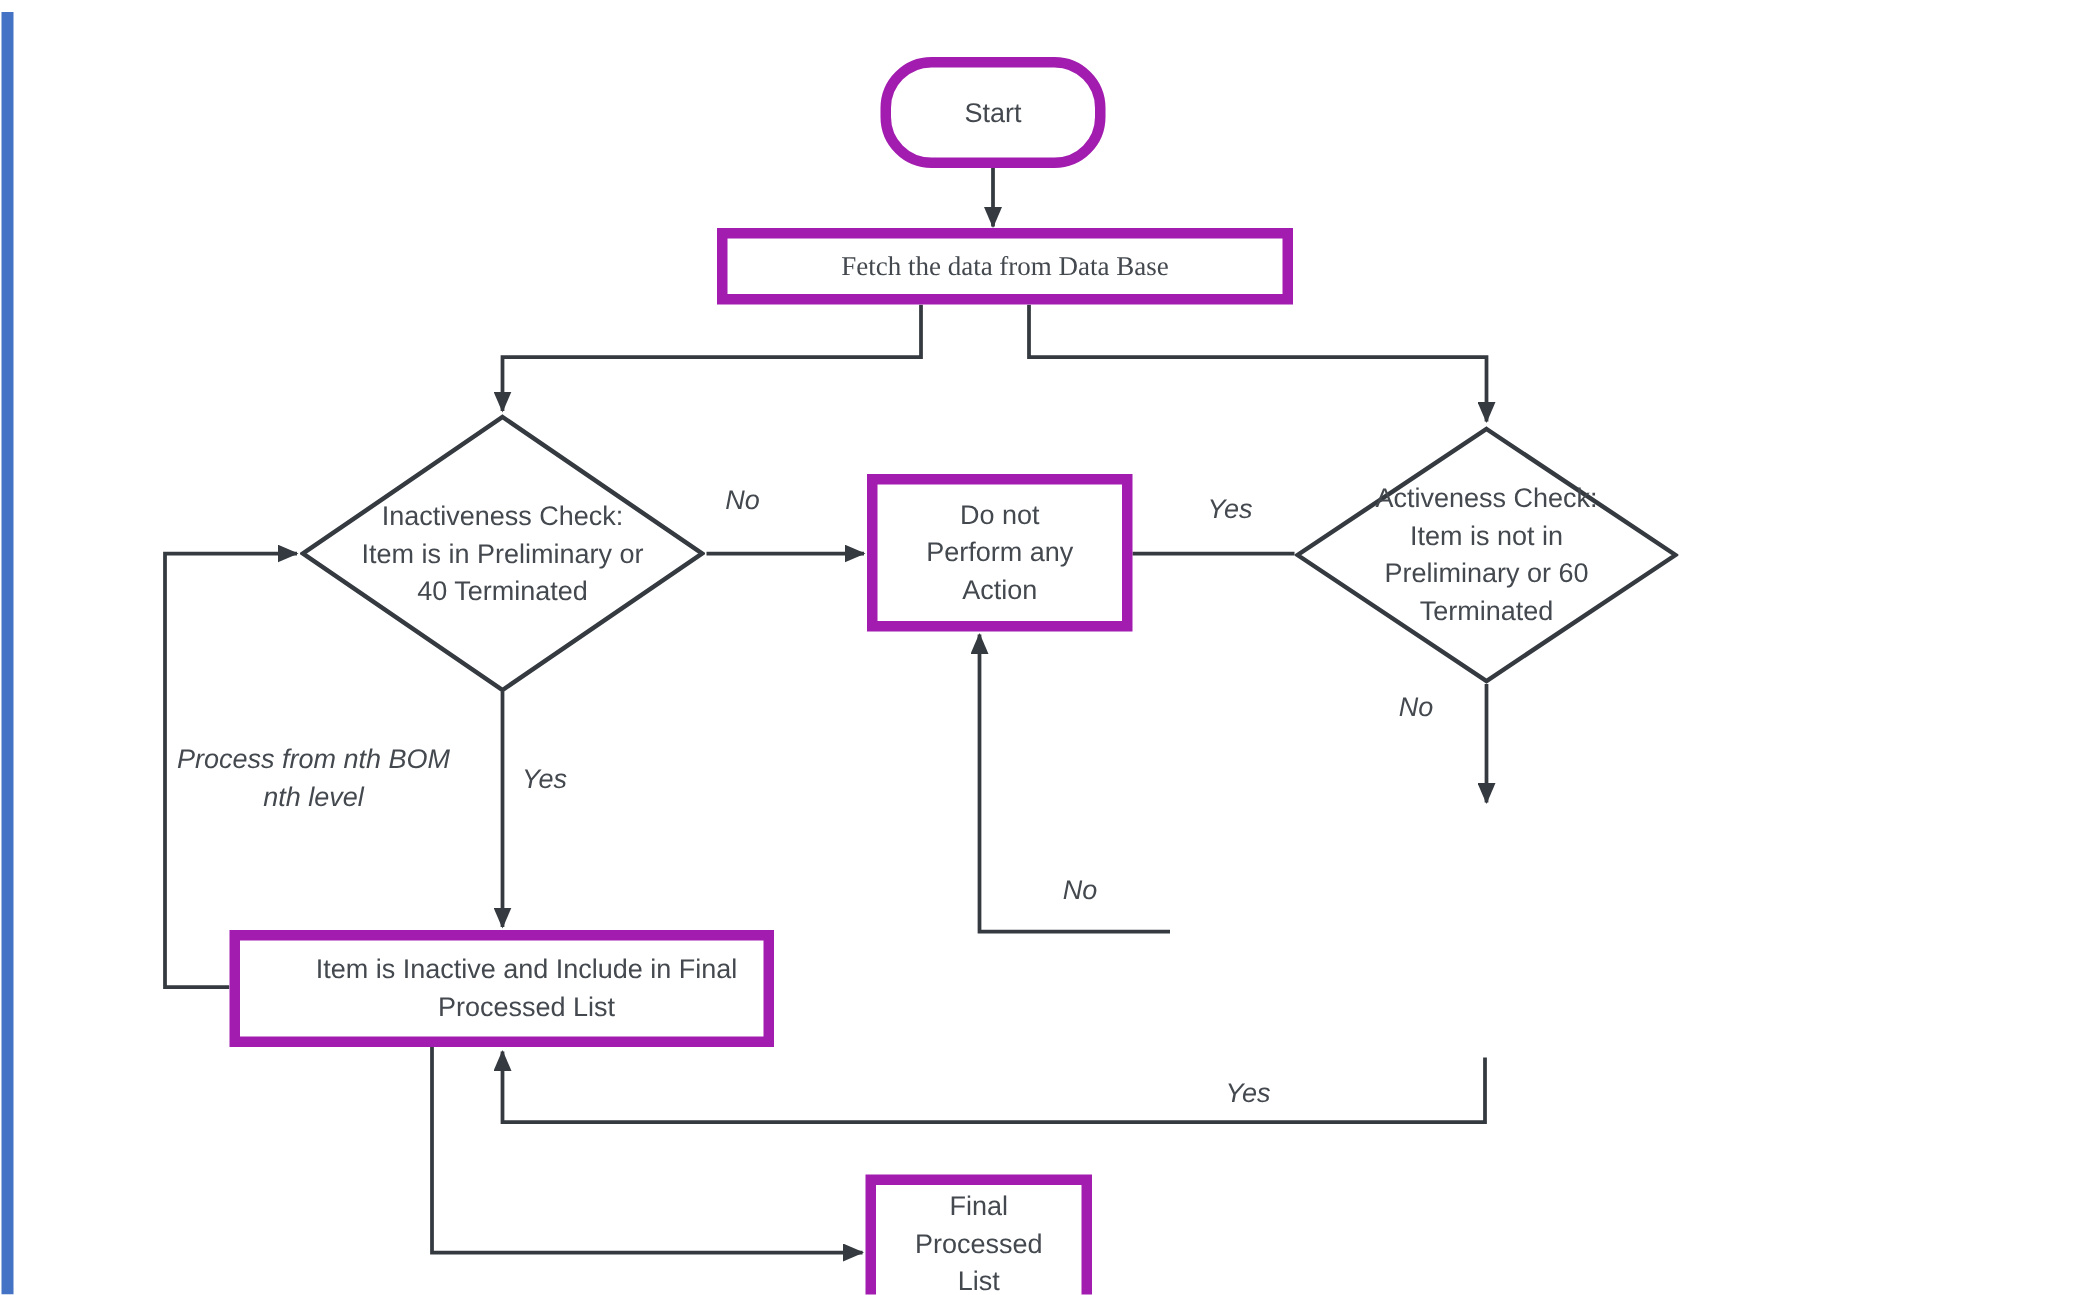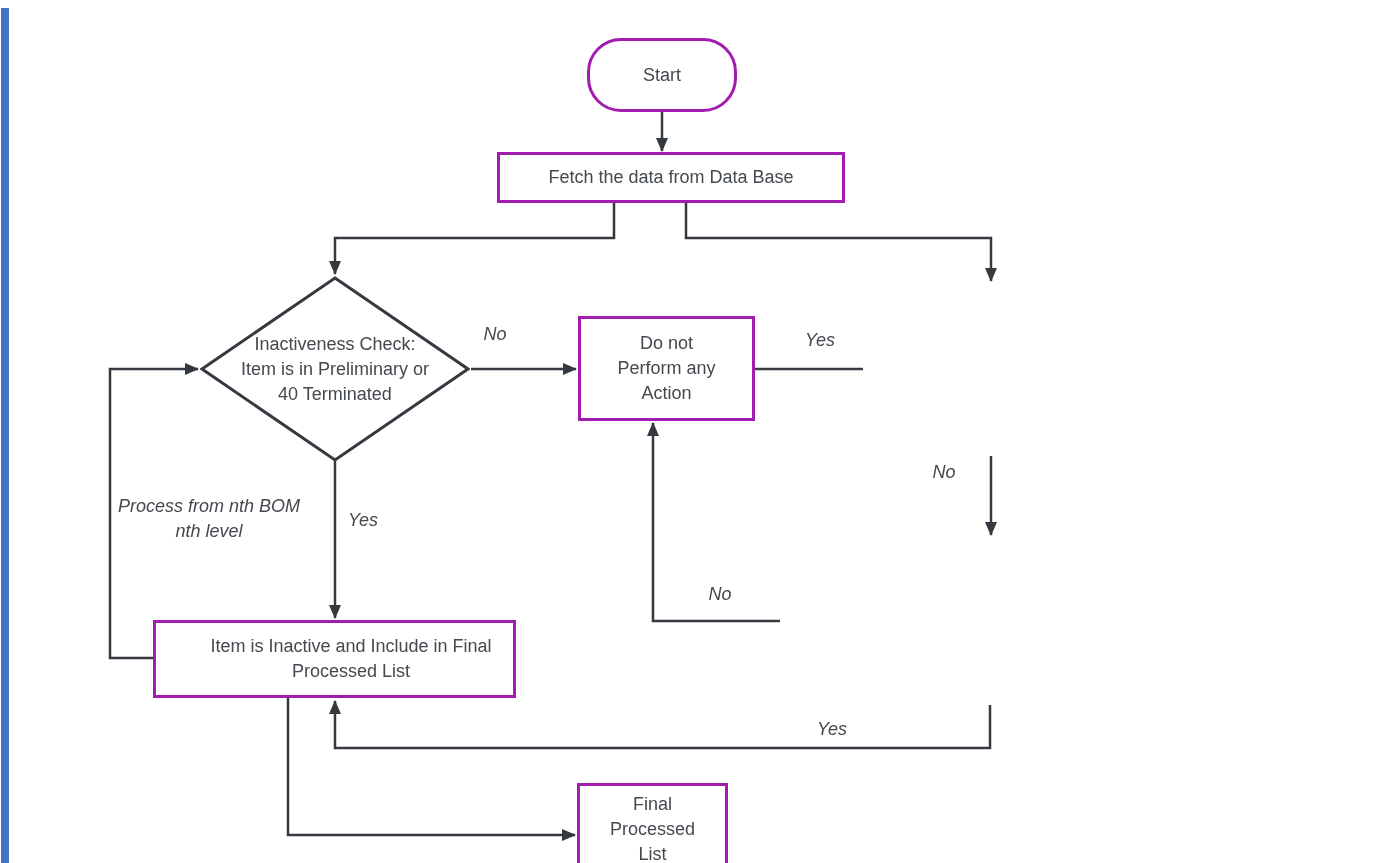--- a/index.html
+++ b/index.html
@@ -38,21 +38,21 @@
     align-items: center;
     justify-content: center;
     text-align: center;
     color: #44494f;
     font-size: 18px;
     line-height: 25px;
     white-space: pre-line;
   }
   .box {
     background: #ffffff;
-    border: 3px solid #a21caf;
+    border: 7px solid #a21caf;
     box-sizing: border-box;
   }
   .diamond {
     background: transparent;
   }
   .diamond svg {
     position: absolute;
     left: 0;
     top: 0;
   }
@@ -71,21 +71,21 @@
     color: #44494f;
     font-size: 18px;
     line-height: 25px;
     text-align: center;
     white-space: pre-line;
     background: #ffffff;
     padding: 0 2px;
     font-style: italic;
   }
   #node-start   { left: 587px; top: 38px;  width: 150px; height: 74px; border-radius: 34px; }
-  #node-fetch   { left: 497px; top: 152px; width: 348px; height: 51px; }
+  #node-fetch   { left: 478px; top: 152px; width: 384px; height: 51px; font-family: Liberation Serif, serif; }
   #node-inactiveness { left: 200px; top: 276px; width: 270px; height: 186px; }
   #node-activeness   { left: 863px; top: 284px; width: 256px; height: 172px; }
   #node-donot   { left: 578px; top: 316px; width: 177px; height: 105px; }
   #node-parentcheck  { left: 780px; top: 537px; width: 420px; height: 168px; }
   #node-include { left: 153px; top: 620px; width: 363px; height: 78px; padding-left: 33px; }
   #node-final   { left: 577px; top: 783px; width: 151px; height: 93px; }
 
   #lbl-no-inactive  { left: 495px; top: 334px; }
   #lbl-yes-active   { left: 820px; top: 340px; }
   #lbl-yes-inactive { left: 363px; top: 520px; }
@@ -132,20 +132,29 @@
 
   <div id="node-inactiveness" class="node diamond">
     <svg width="270" height="186" viewBox="0 0 270 186">
       <polygon points="135,2 268,93 135,184 2,93" fill="#ffffff" stroke="#343a40" stroke-width="3"></polygon>
     </svg>
     <div class="dlabel">Inactiveness Check:
 Item is in Preliminary or
 40 Terminated</div>
   </div>
 
+  <div id="node-activeness" class="node diamond">
+    <svg width="256" height="172" viewBox="0 0 256 172">
+      <polygon points="128,2 254,86 128,170 2,86" fill="#ffffff" stroke="#343a40" stroke-width="3"></polygon>
+    </svg>
+    <div class="dlabel">Activeness Check:
+Item is not in
+Preliminary or 60
+Terminated</div>
+  </div>
 
   <div id="node-donot" class="node box">
     <span>Do not
 Perform any
 Action</span>
   </div>
 
 
   <div id="node-include" class="node box">
     <span>Item is Inactive and Include in Final

